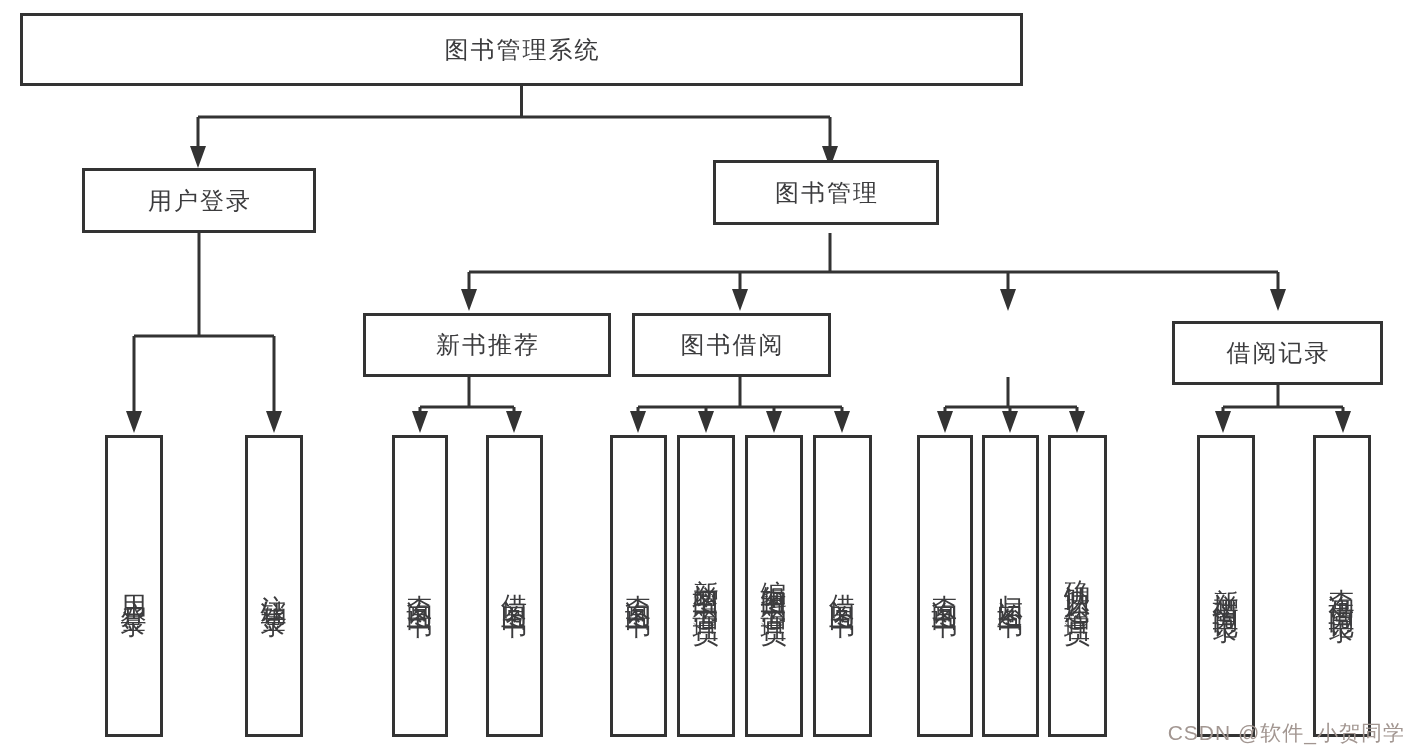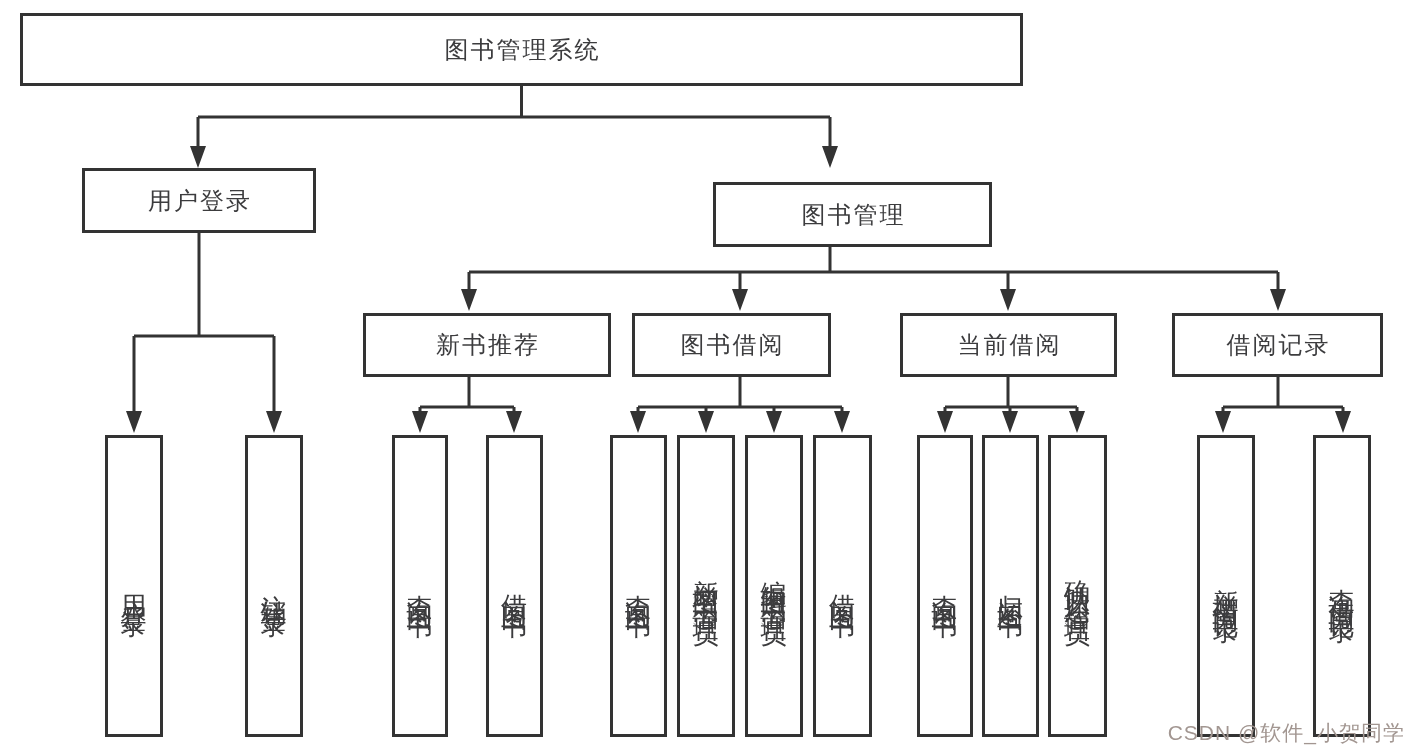--- a/index.html
+++ b/index.html
@@ -84,34 +84,31 @@
     </g>
   </svg>
 
   <div class="box h" style="left:20px;top:13px;width:1003px;height:73px;">
     <span class="lbl">图书管理系统</span>
   </div>
 
   <div class="box h" style="left:82px;top:168px;width:234px;height:65px;">
     <span class="lbl">用户登录</span>
   </div>
-  <div class="box h" style="left:713px;top:182px;width:279px;height:65px;">
+  <div class="box h" style="left:713px;top:160px;width:226px;height:65px;">
     <span class="lbl">图书管理</span>
   </div>
 
   <div class="box h" style="left:363px;top:313px;width:248px;height:64px;">
     <span class="lbl">新书推荐</span>
   </div>
   <div class="box h" style="left:632px;top:313px;width:199px;height:64px;align-items:center;">
     <span class="lbl">图书借阅</span>
   </div>
-  <div class="box h" style="left:900px;top:313px;width:217px;height:64px;">
-    <span class="lbl">当前借阅</span>
-  </div>
-  <div class="box h" style="left:1172px;top:313px;width:211px;height:64px;">
+  <div class="box h" style="left:1172px;top:321px;width:211px;height:64px;">
     <span class="lbl">借阅记录</span>
   </div>
 
   <div class="box v" style="left:105px;width:58px;">
     <span class="lbl">用户登录</span>
   </div>
   <div class="box v" style="left:245px;width:58px;">
     <span class="lbl">注销登录</span>
   </div>
 

